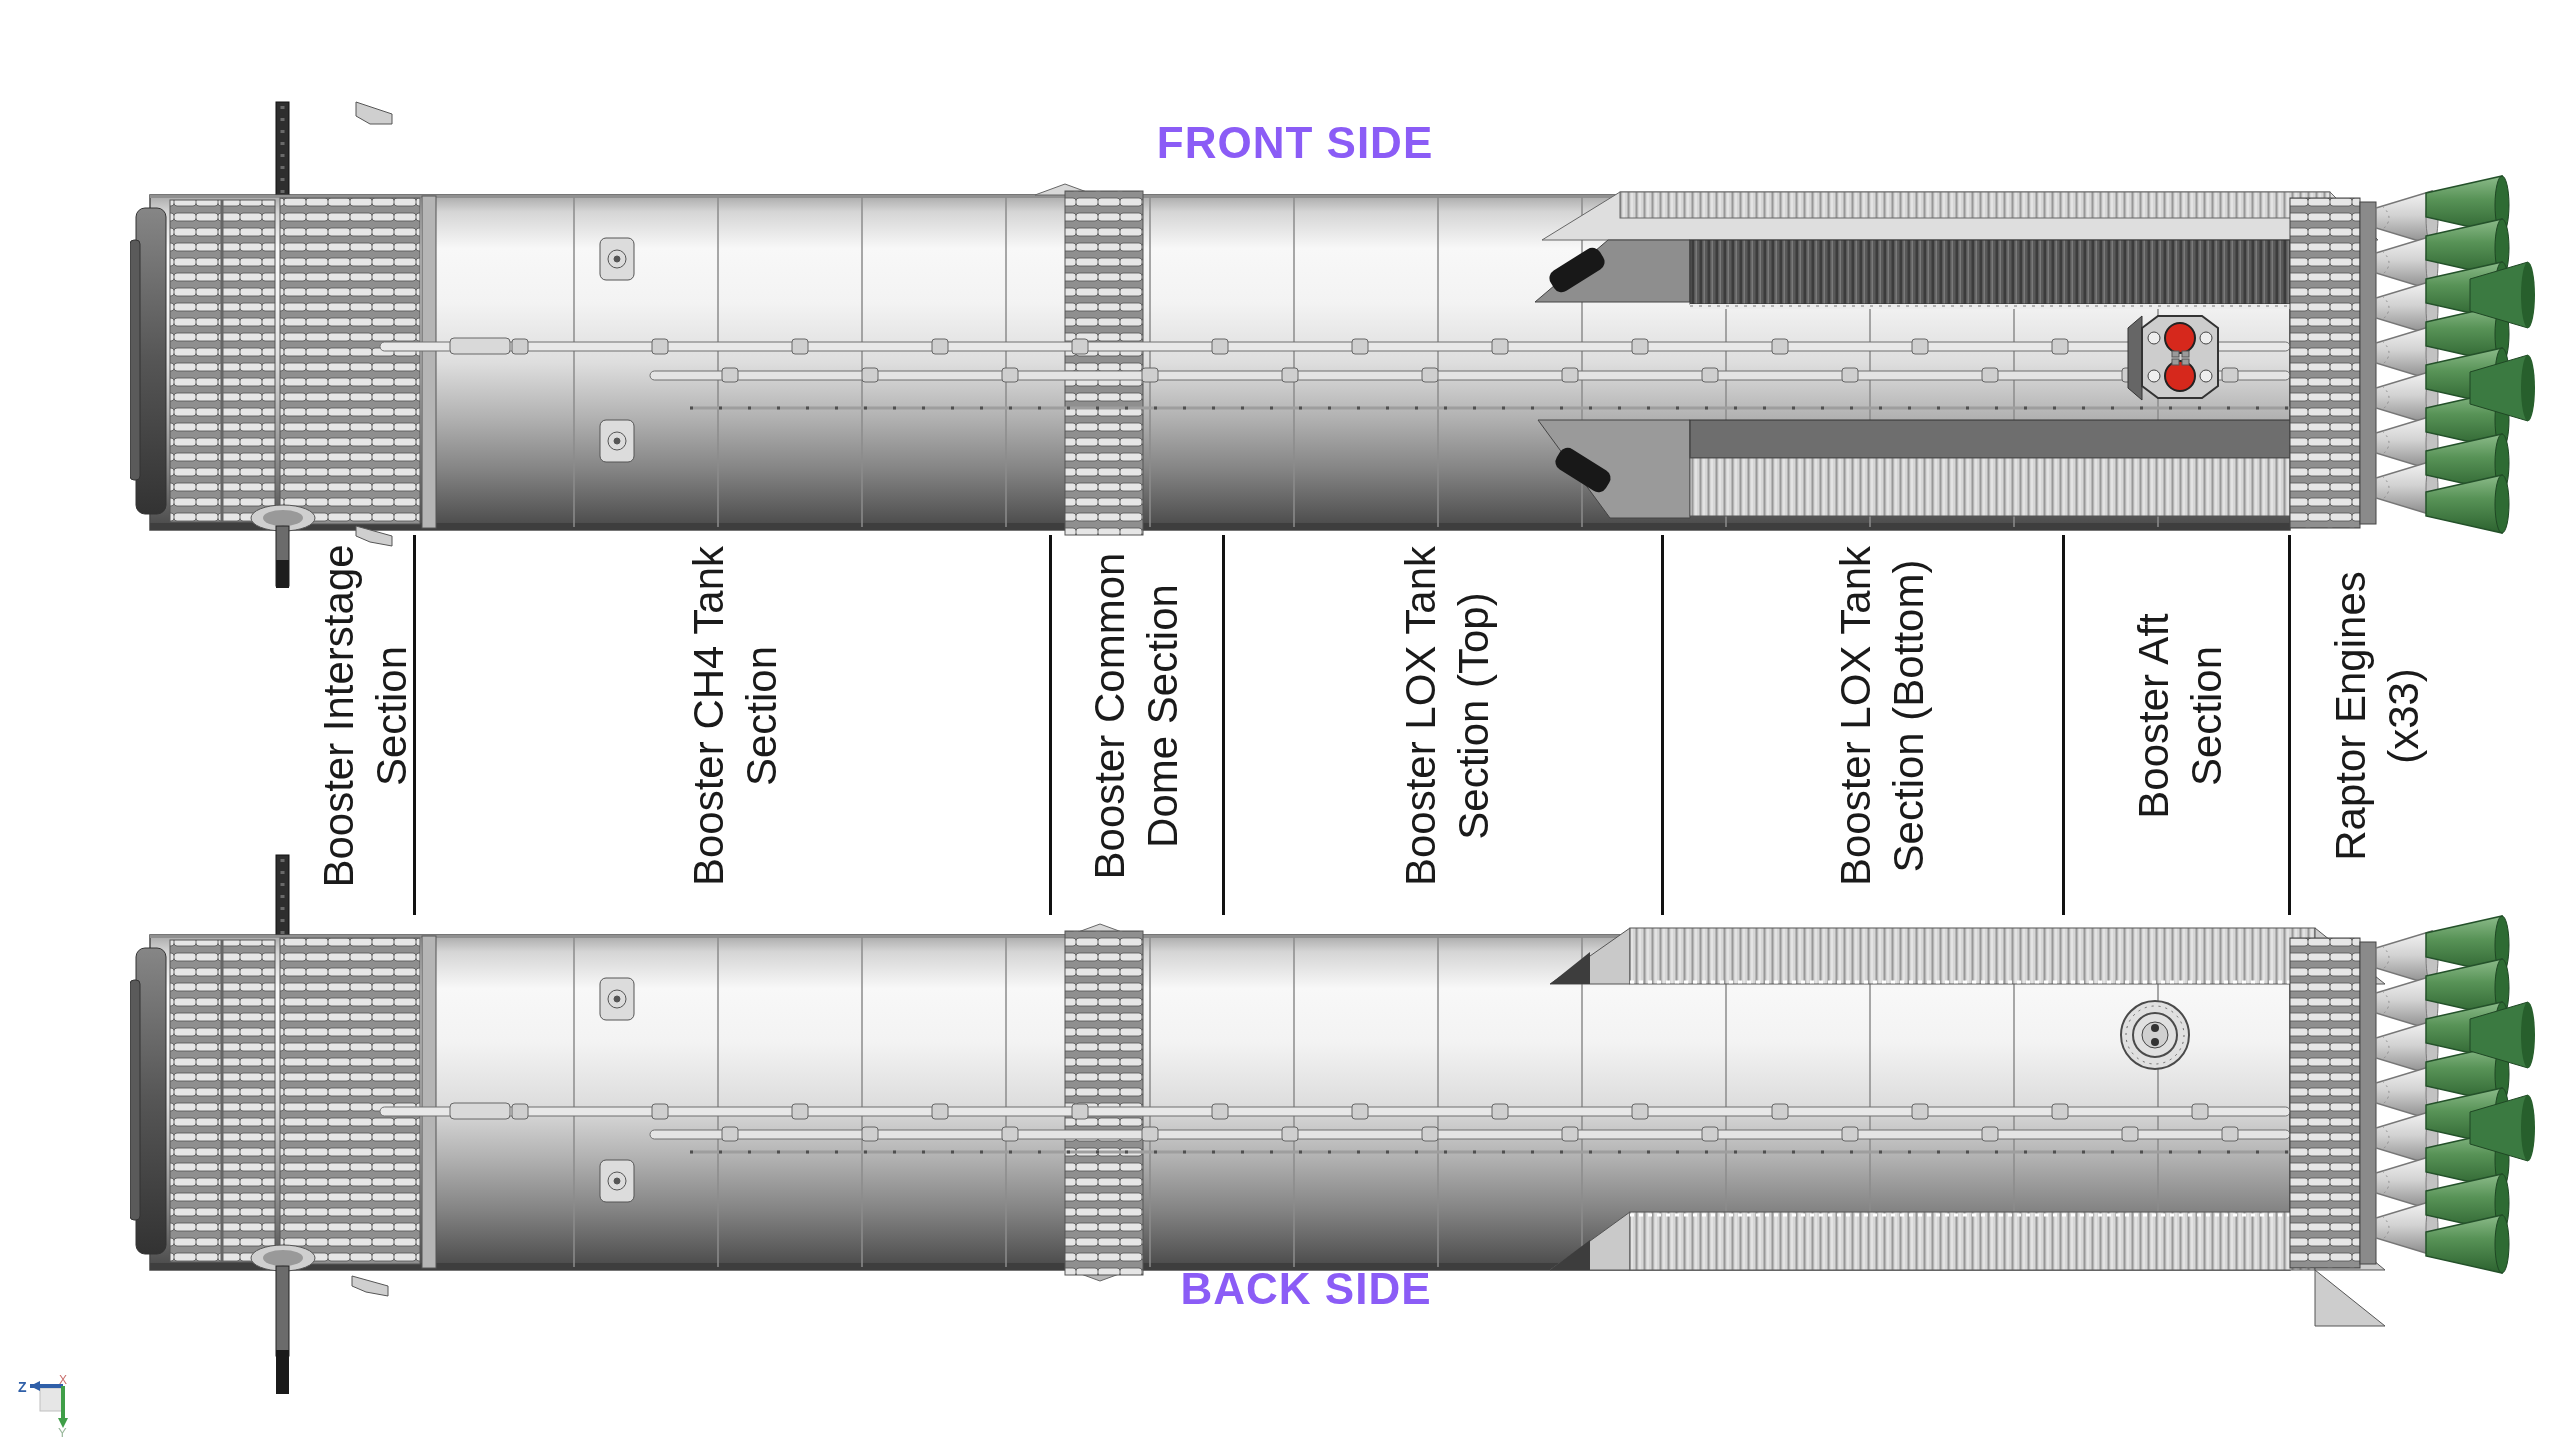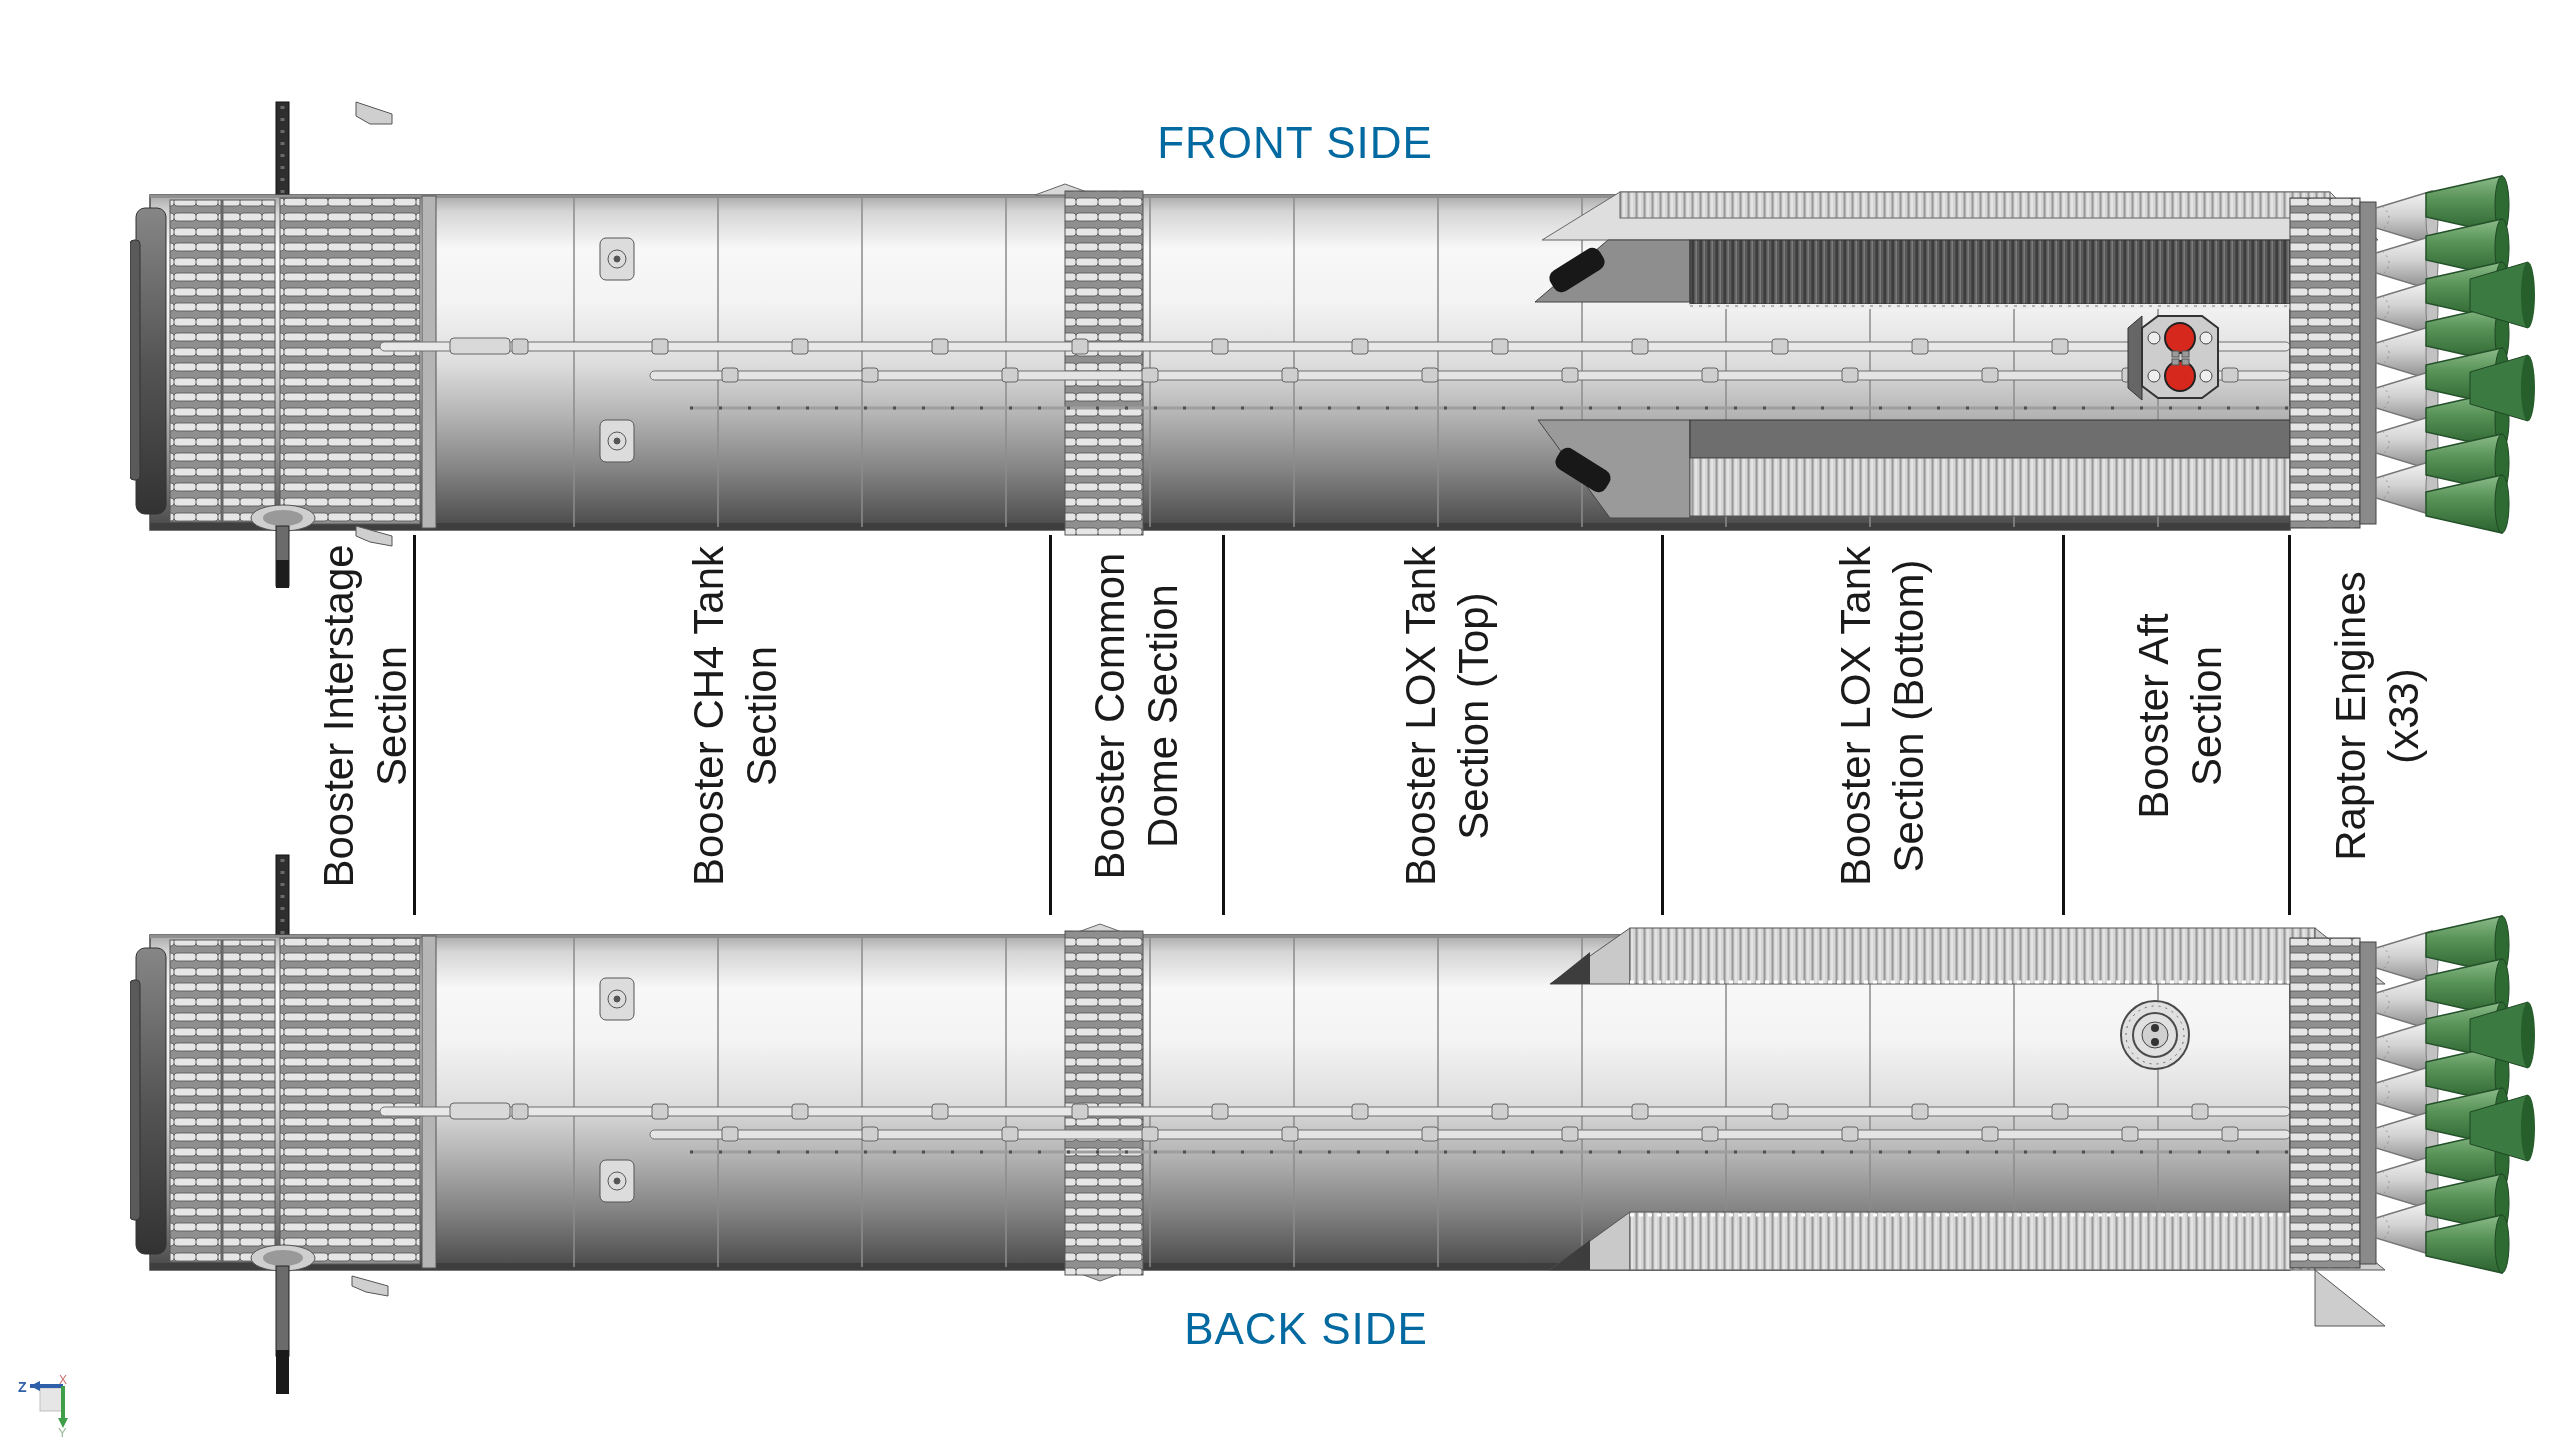--- a/index.html
+++ b/index.html
@@ -1,21 +1,21 @@
 <!DOCTYPE html>
 <html><head>
 <meta charset="utf-8">
 <style>
   html,body{margin:0;padding:0;background:#ffffff;}
   .canvas{position:relative;width:2560px;height:1440px;background:#ffffff;overflow:hidden;
           font-family:"Liberation Sans",sans-serif;}
-  .title{position:absolute;transform:translate(-50%,-50%);font-weight:400;font-size:44px;
-         letter-spacing:1px;color:#0369a1;white-space:nowrap;}
+  .title{position:absolute;transform:translate(-50%,-50%);font-weight:700;font-size:44px;
+         letter-spacing:1px;color:#8b5cf6;white-space:nowrap;}
   .title-front{left:1295px;top:143px;}
-  .title-back{left:1306px;top:1289px;margin-top:40px;}
+  .title-back{left:1306px;top:1289px;}
   .divider{position:absolute;top:535px;height:380px;width:3px;background:#111;}
   .sec-label{position:absolute;transform:translate(-50%,-50%) rotate(-90deg);
              color:#1a1a1a;font-size:42px;line-height:53px;text-align:center;white-space:nowrap;}
   .sec-label span{display:block;}
   .booster-svg{position:absolute;}
   .axis-svg{position:absolute;left:10px;top:1372px;}
 </style>
 </head>
 <body>
 

